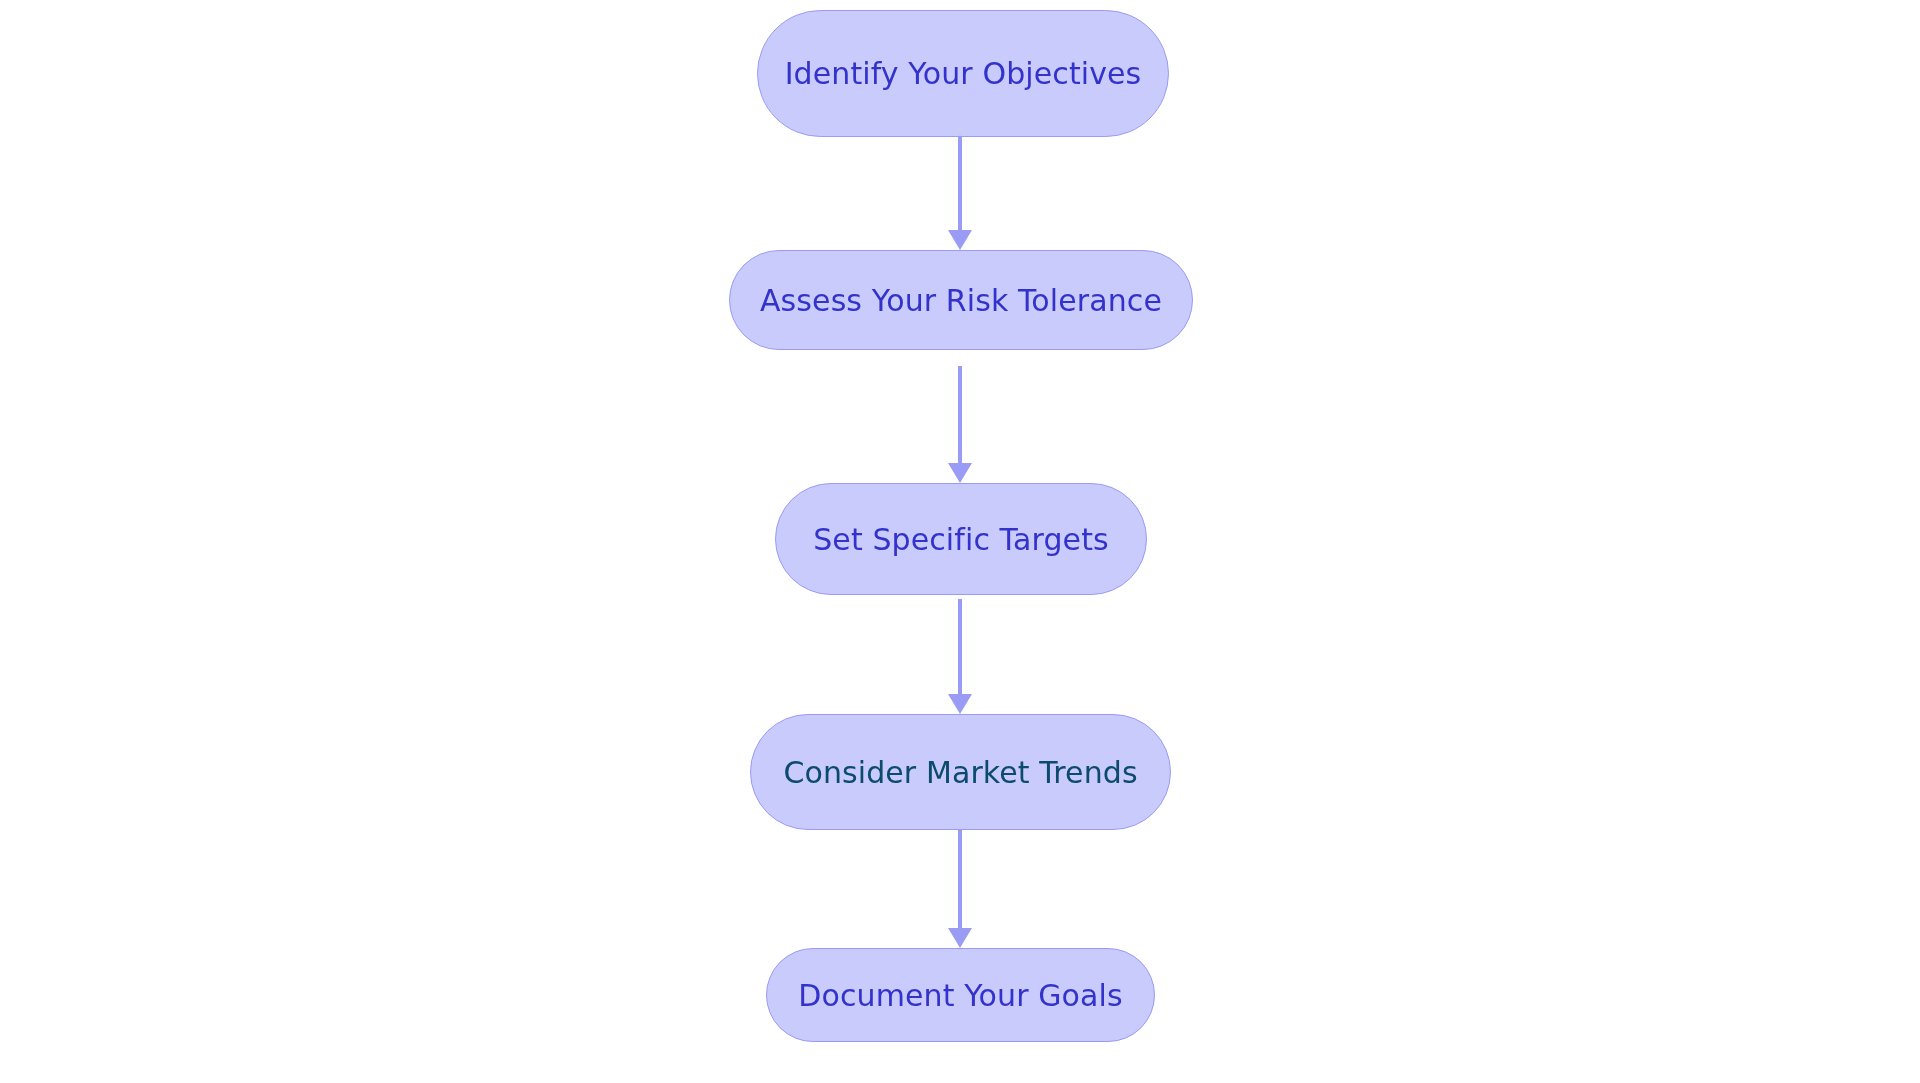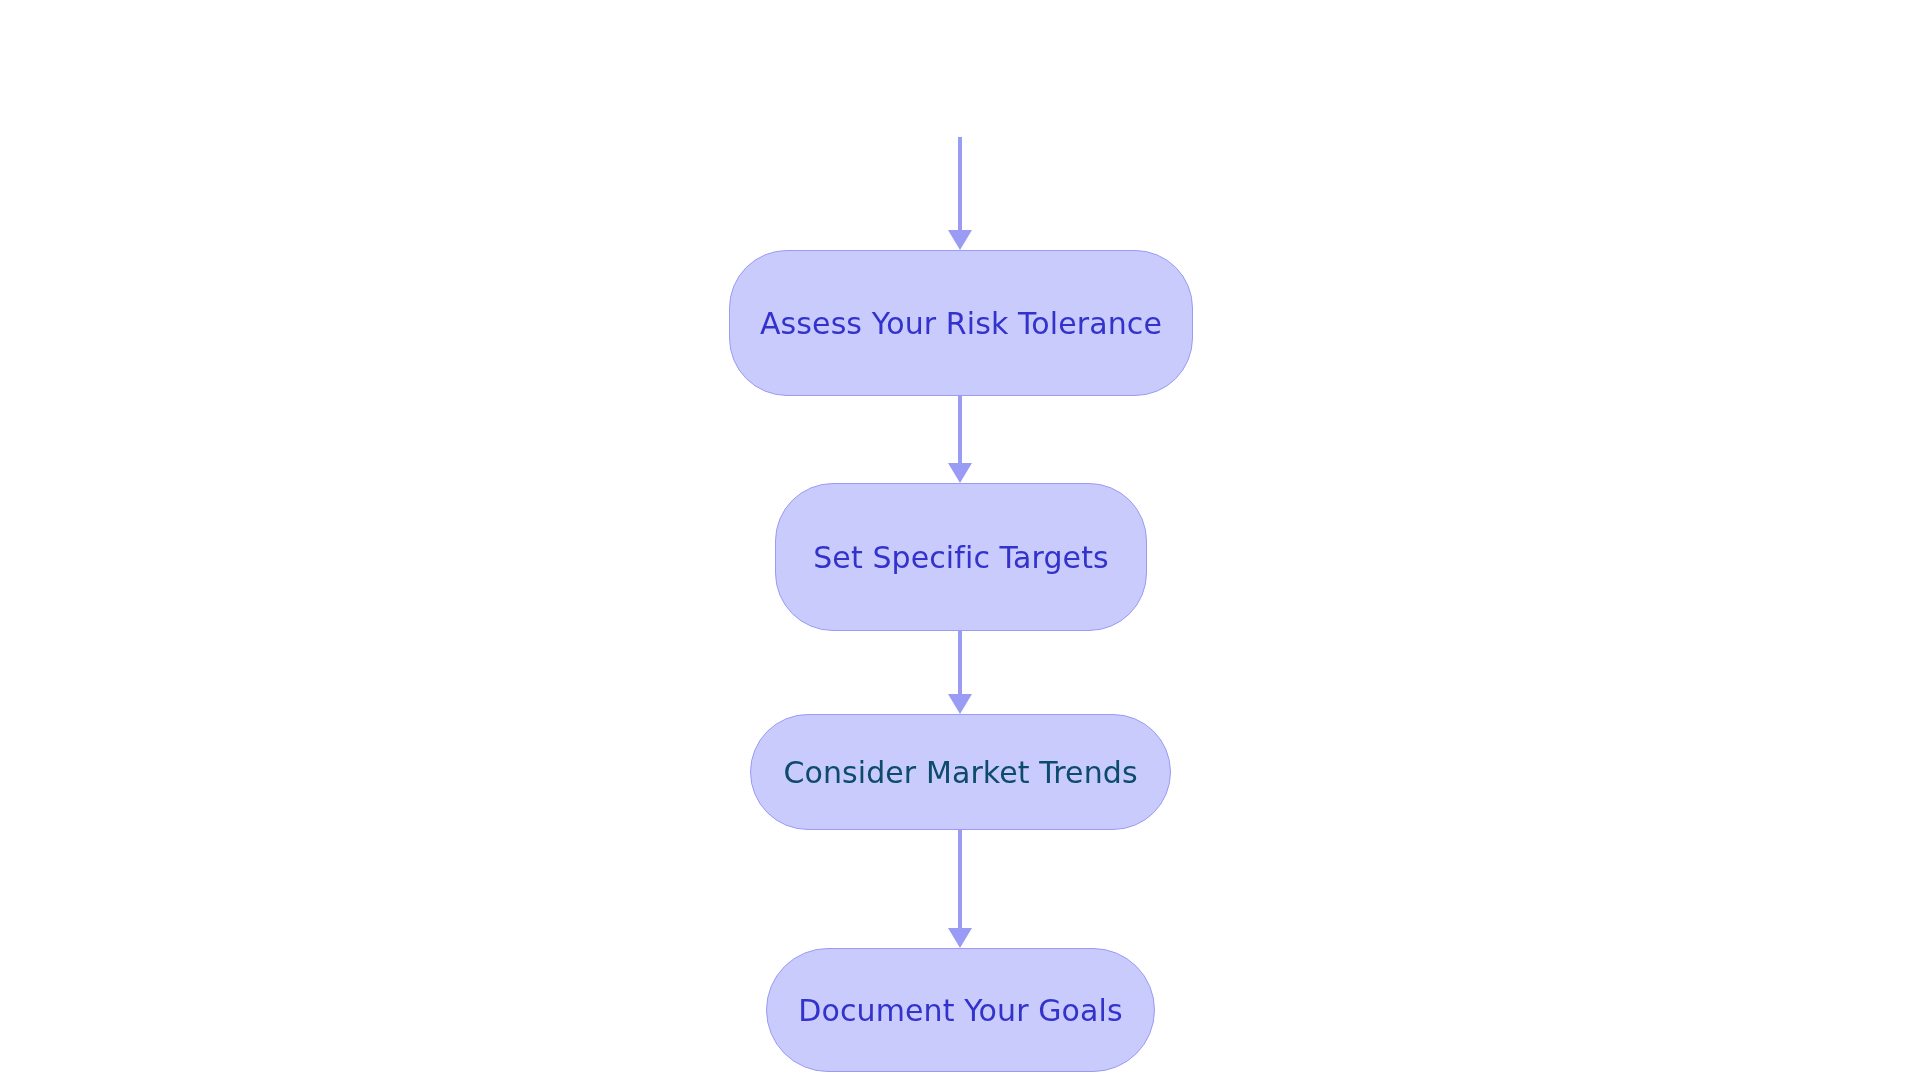--- a/index.html
+++ b/index.html
@@ -77,30 +77,33 @@
         <polygon points="0,95 24,95 12,115" fill="#9a9bf5"></polygon>
       </svg>
     </div>
   <div class="flow-connector" style="left: 948px; top: 830px; width: 24px; height: 118px;">
       <svg width="24" height="118" viewBox="0 0 24 118">
         <line x1="12" y1="0" x2="12" y2="98" stroke="#9a9bf5" stroke-width="4"></line>
         <polygon points="0,98 24,98 12,118" fill="#9a9bf5"></polygon>
       </svg>
     </div>
 
+  <div class="flow-node" style="left: 757px; top: 10px; width: 412px; height: 127px; background: rgb(201, 203, 252); border-color: rgb(154, 155, 245); border-radius: 63.5px;">
+    <span class="flow-node-label" style="color: rgb(51, 51, 204);">Identify Your Objectives</span>
+  </div>
 
-  <div class="flow-node" style="left: 729px; top: 250px; width: 464px; height: 146px; background: rgb(201, 203, 252); border-color: rgb(154, 155, 245); border-radius: 58px;">
+  <div class="flow-node" style="left: 729px; top: 250px; width: 464px; height: 100px; background: rgb(201, 203, 252); border-color: rgb(154, 155, 245); border-radius: 58px;">
     <span class="flow-node-label" style="color: rgb(51, 51, 204);">Assess Your Risk Tolerance</span>
   </div>
 
-  <div class="flow-node" style="left: 775px; top: 483px; width: 372px; height: 148px; background: rgb(201, 203, 252); border-color: rgb(154, 155, 245); border-radius: 58px; align-items: center;">
+  <div class="flow-node" style="left: 775px; top: 483px; width: 372px; height: 112px; background: rgb(201, 203, 252); border-color: rgb(154, 155, 245); border-radius: 58px; align-items: center;">
     <span class="flow-node-label" style="color: rgb(51, 51, 204);">Set Specific Targets</span>
   </div>
 
   <div class="flow-node" style="left: 750px; top: 714px; width: 421px; height: 116px; background: rgb(201, 203, 252); border-color: rgb(154, 155, 245); border-radius: 58px;">
     <span class="flow-node-label" style="color: #0c4a6e;">Consider Market Trends</span>
   </div>
 
-  <div class="flow-node" style="left: 766px; top: 948px; width: 389px; height: 124px; background: rgb(201, 203, 252); border-color: rgb(154, 155, 245); border-radius: 62px;">
+  <div class="flow-node" style="left: 766px; top: 948px; width: 389px; height: 94px; background: rgb(201, 203, 252); border-color: rgb(154, 155, 245); border-radius: 62px;">
     <span class="flow-node-label" style="color: rgb(51, 51, 204);">Document Your Goals</span>
   </div>
 
 </div>
 
 </body></html>

